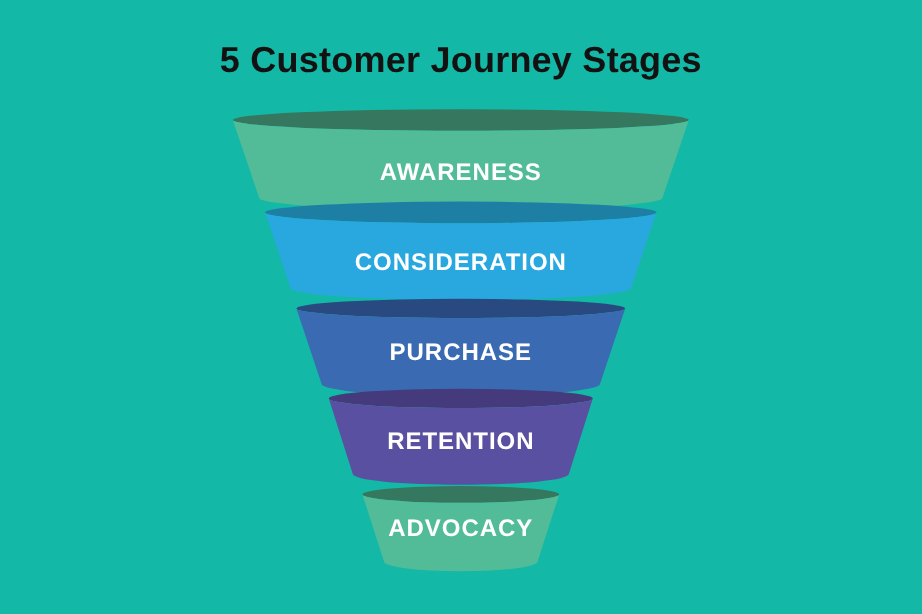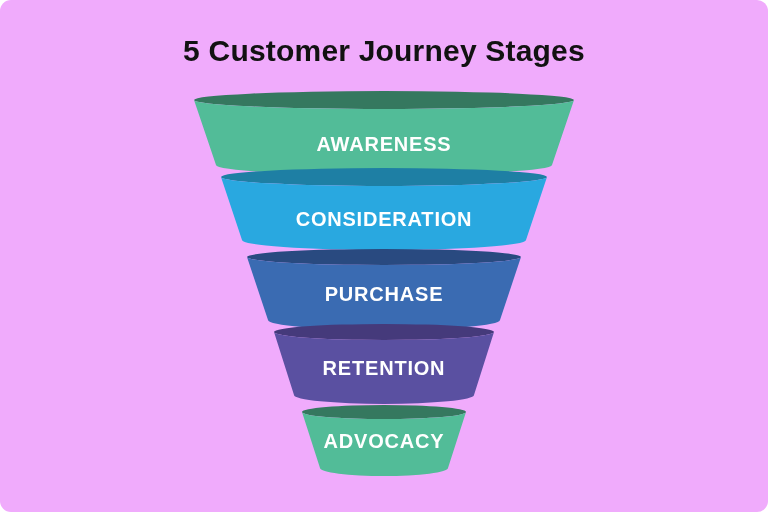--- a/index.html
+++ b/index.html
@@ -3,24 +3,23 @@
 <meta charset="utf-8">
 <style>
   html, body {
     margin: 0;
     padding: 0;
   }
   .canvas {
     position: relative;
     width: 768px;
     height: 512px;
-    background: #f0abfc;
+    background: #14b8a6;
     overflow: hidden;
     font-family: "Liberation Sans", sans-serif;
-    border-radius: 11px;
   }
   .title {
     position: absolute;
     top: 34px;
     left: 0;
     width: 100%;
     text-align: center;
     font-size: 30px;
     font-weight: 700;
     letter-spacing: 0.2px;

